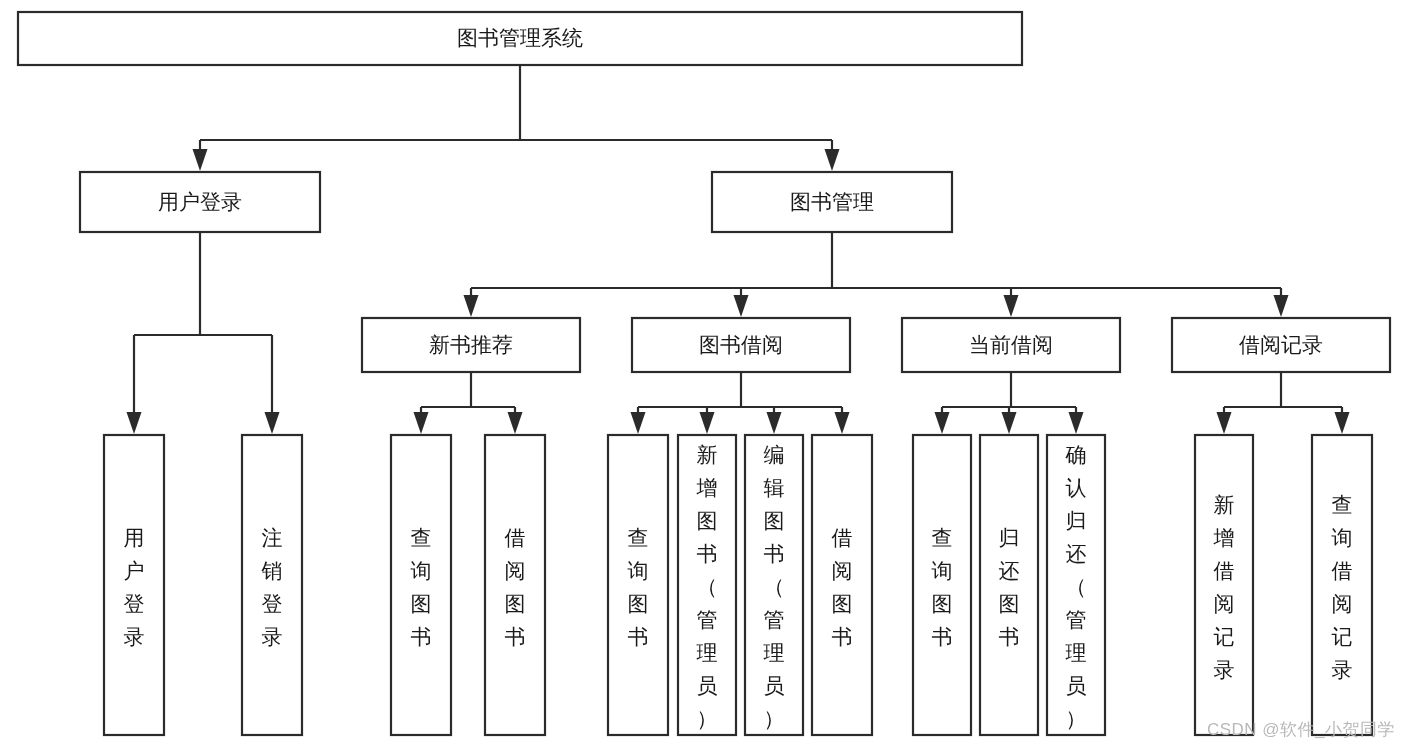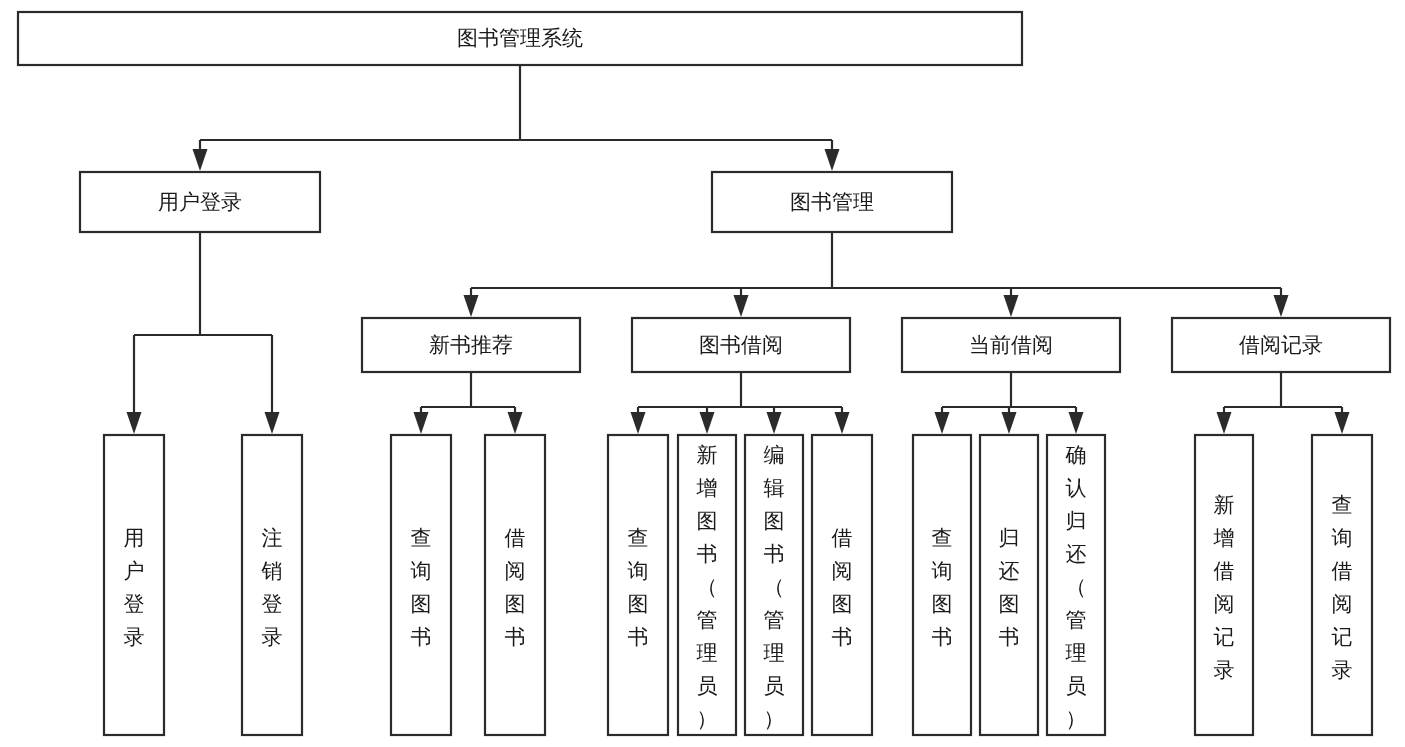--- a/index.html
+++ b/index.html
@@ -216,13 +216,14 @@
         <g>
           <rect x="1195" y="435" width="58" height="300" class="node-box"></rect>
           <text x="1224" class="node-label-v"><tspan x="1224" y="511.74">新</tspan><tspan x="1224" y="544.74">增</tspan><tspan x="1224" y="577.74">借</tspan><tspan x="1224" y="610.74">阅</tspan><tspan x="1224" y="643.74">记</tspan><tspan x="1224" y="676.74">录</tspan></text>
         </g>
         <g>
           <rect x="1312" y="435" width="60" height="300" class="node-box"></rect>
           <text x="1342" class="node-label-v"><tspan x="1342" y="511.74">查</tspan><tspan x="1342" y="544.74">询</tspan><tspan x="1342" y="577.74">借</tspan><tspan x="1342" y="610.74">阅</tspan><tspan x="1342" y="643.74">记</tspan><tspan x="1342" y="676.74">录</tspan></text>
         </g>
       </g>
   </svg>
+  <div class="watermark">CSDN @软件_小贺同学</div>
 </div>
 
 </body></html>

